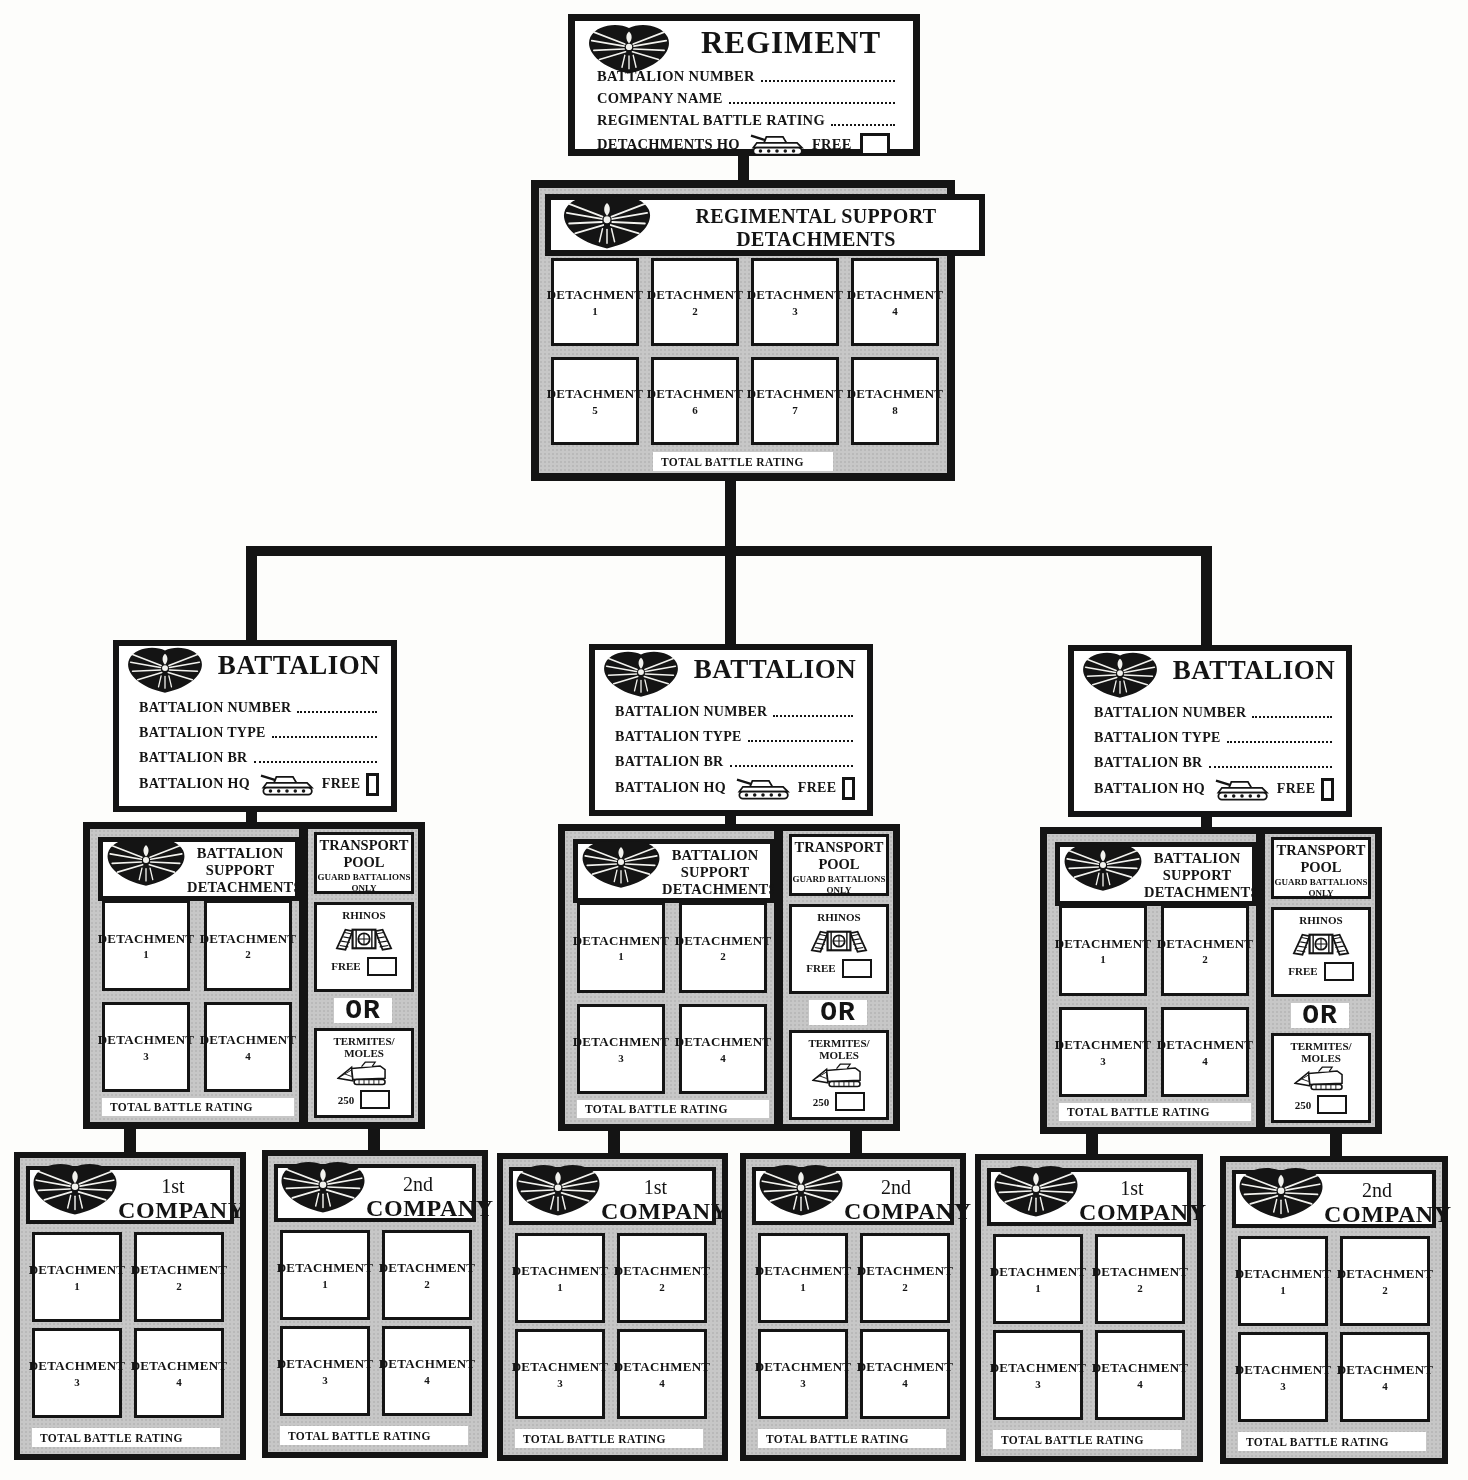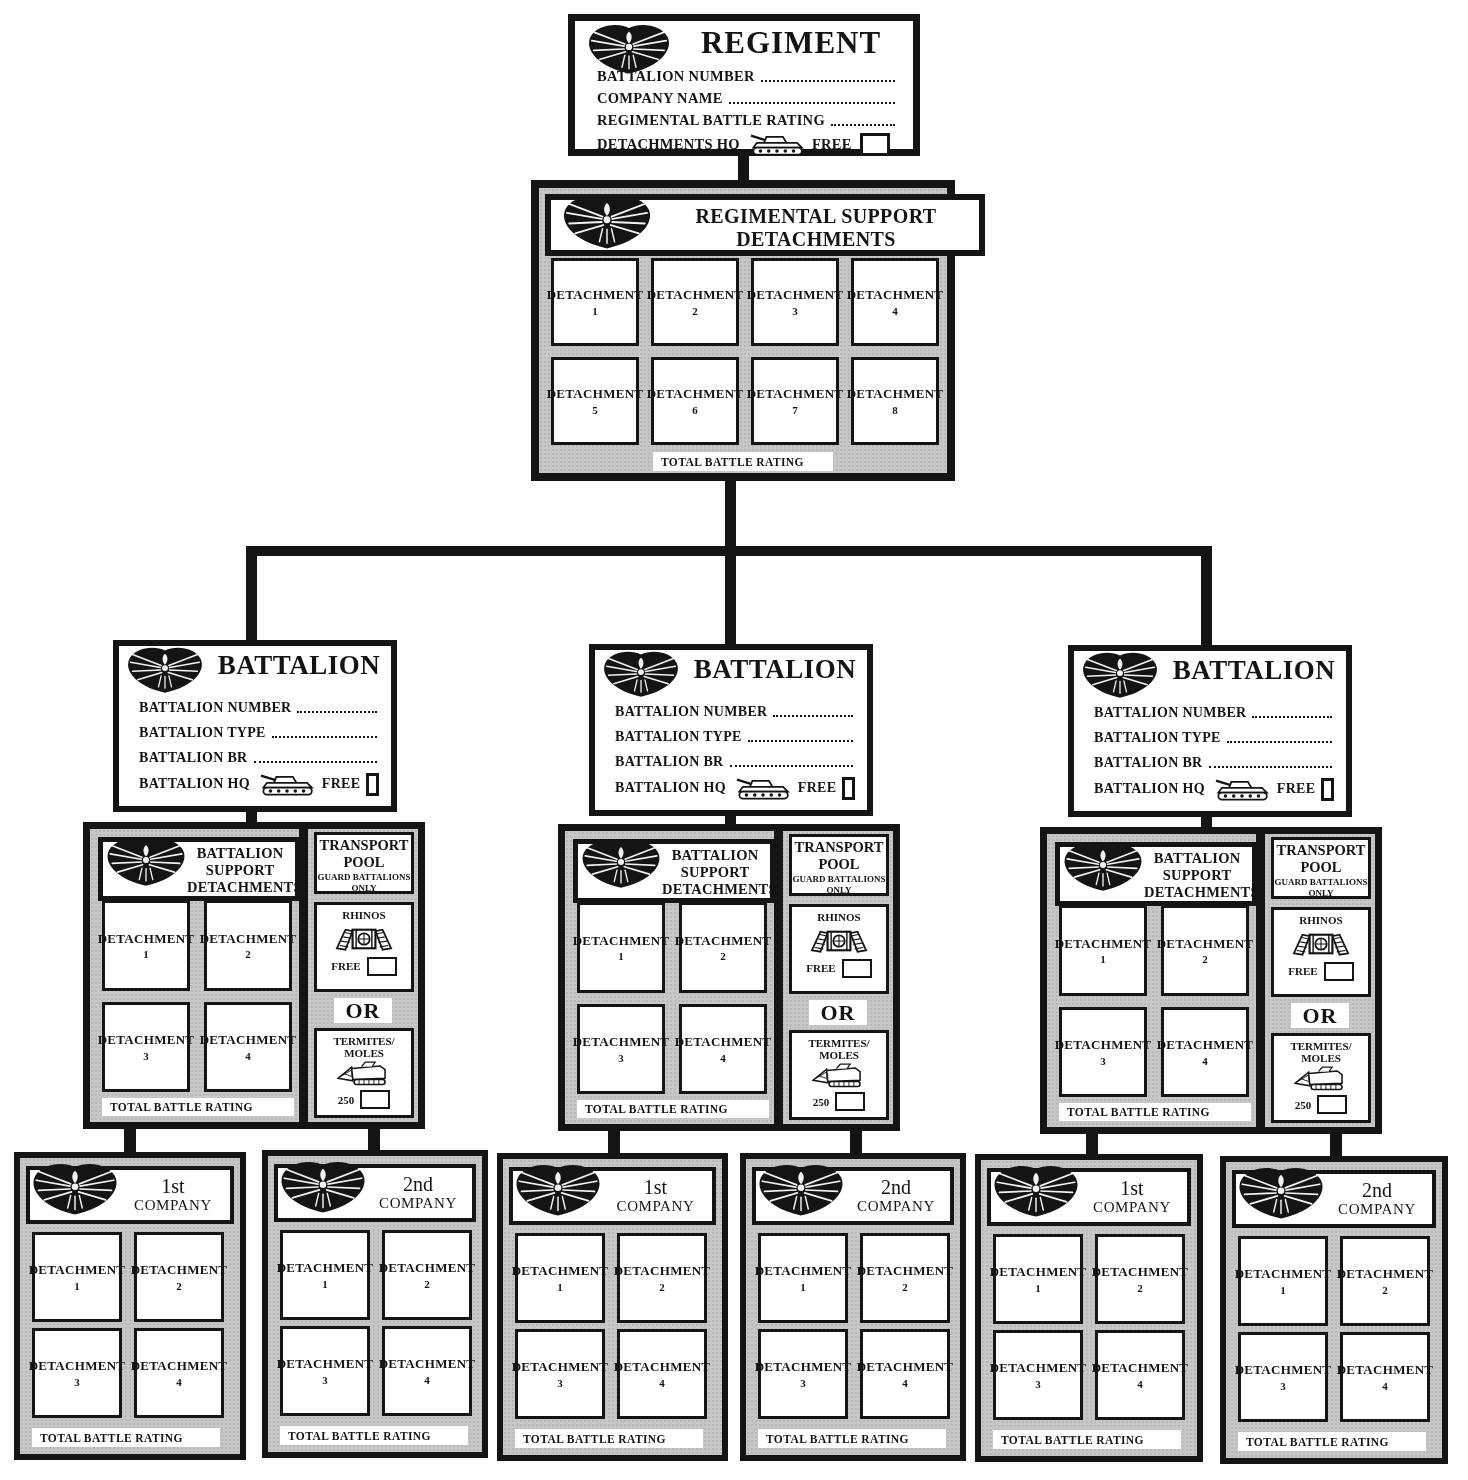--- a/index.html
+++ b/index.html
@@ -33,34 +33,34 @@
     font-size:31px;font-weight:bold;letter-spacing:1px;}
   
   .b-title{position:absolute;left:92px;top:4px;width:176px;text-align:center;
     font-size:27px;font-weight:bold;letter-spacing:0.5px;}
   
   .rs-title{position:absolute;left:106px;right:4px;top:5px;text-align:center;
     font-size:20px;font-weight:bold;line-height:1.15;letter-spacing:0.4px;}
   .bs-title{position:absolute;left:84px;right:2px;top:3px;text-align:center;
     font-size:14.5px;font-weight:bold;line-height:1.16;letter-spacing:0.2px;}
   .c-ordinal{font-size:20px;font-weight:normal;line-height:1.1;}
-  .c-name{font-size:15px;font-weight:normal;line-height:1.15;letter-spacing:0.6px;}
+  .c-name{font-size:24px;font-weight:bold;line-height:1.15;letter-spacing:0.6px;}
   .c-titlewrap{position:absolute;left:88px;right:2px;top:5px;text-align:center;}
   
   .divider{position:absolute;top:0;height:100%;width:9px;background:#141414;}
   .poolbox{position:absolute;background:#ffffff;border:3px solid #141414;box-sizing:border-box;
     display:flex;flex-direction:column;align-items:center;text-align:center;}
   .tp-title{font-size:14.5px;font-weight:bold;line-height:1.15;margin-top:2px;}
   .tp-sub{font-size:9px;font-weight:bold;line-height:1.2;margin-top:2px;}
   .veh-label{font-size:11px;font-weight:bold;line-height:1.15;margin-top:4px;}
   .vehsvg{width:64px;height:30px;margin:2px 0;}
   .costrow{display:flex;align-items:center;gap:6px;font-size:11px;font-weight:bold;margin-top:1px;}
   .chk-sm{display:inline-block;width:26px;height:15px;border:2.5px solid #141414;background:#ffffff;}
   .orstrip{position:absolute;background:#ffffff;display:flex;align-items:center;justify-content:center;
-    font-size:22px;font-weight:bold;letter-spacing:1px;}
+    font-size:28px;font-weight:bold;letter-spacing:1px;font-family:Liberation Mono, monospace;}
 </style>
 </head>
 <body>
 
 <div class="canvas">
 
   <svg width="0" height="0" style="position:absolute">
     <defs>
       <symbol id="sym-eagle" viewBox="0 0 120 74">
         <path fill="#141414" d="M60 7 C44 -1 14 2 5 20 C-3 37 14 62 60 72 C106 62 123 37 115 20 C106 2 76 -1 60 7 Z"></path>

